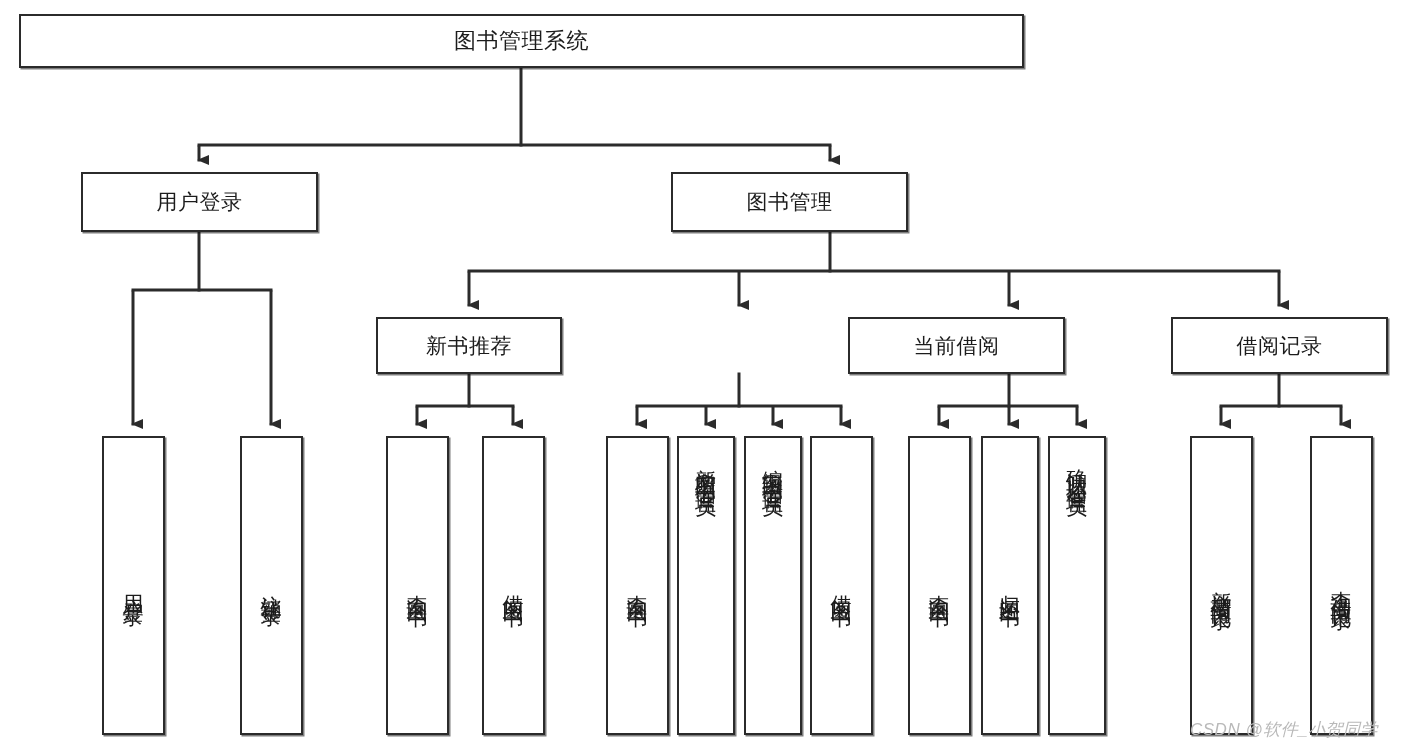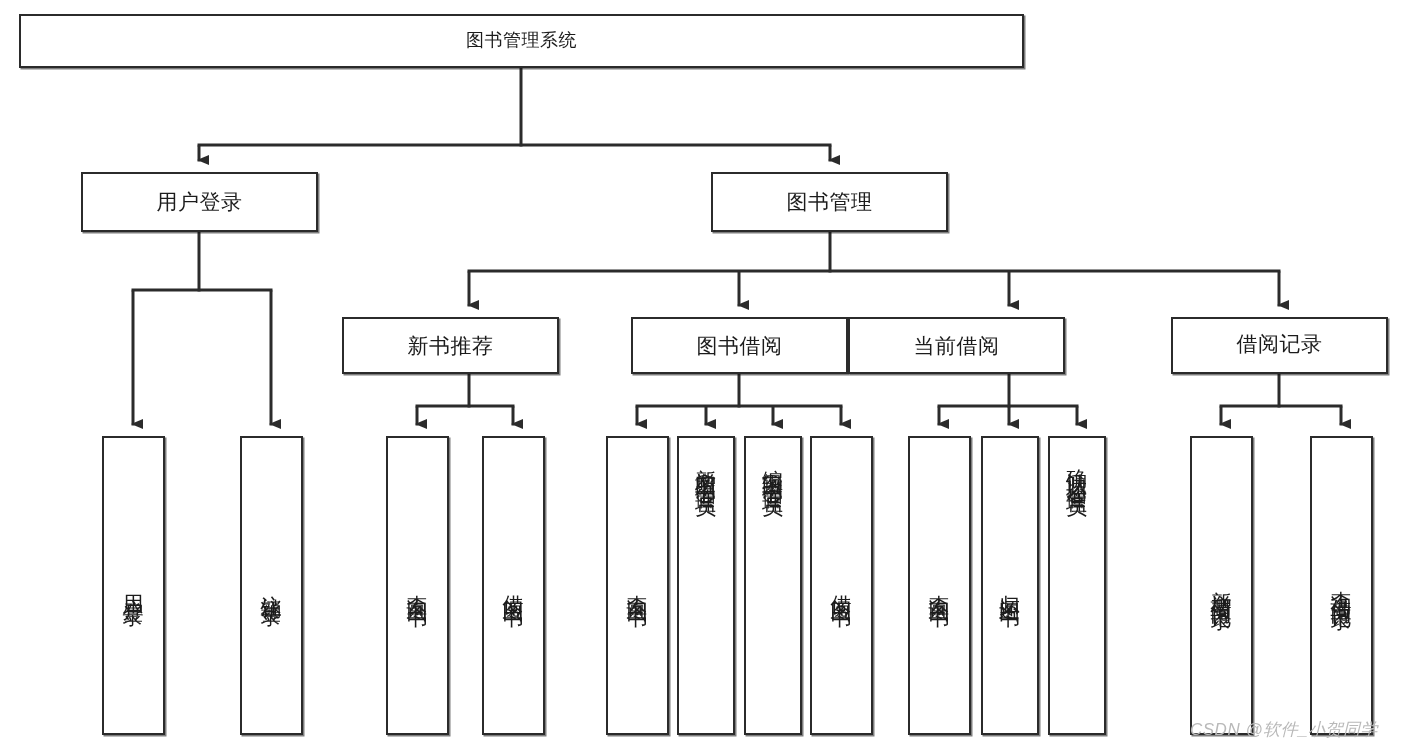--- a/index.html
+++ b/index.html
@@ -35,21 +35,21 @@
     justify-content: center;
     color: #1a1a1a;
   }
   .node-label {
     font-size: 21px;
     line-height: 1.1;
     letter-spacing: 0.5px;
     white-space: nowrap;
     color: #1c1c1c;
   }
-  .node-root .node-label { font-size: 18px; text-align: right; }
+  .node-root .node-label { font-size: 22px; text-align: right; }
   .node-leaf {
     align-items: flex-start;
     justify-content: center;
     padding-top: 14px;
   }
   .node-leaf .node-label {
     writing-mode: vertical-rl;
     text-orientation: upright;
     font-size: 21px;
     letter-spacing: 4px;
@@ -127,34 +127,31 @@
     </g>
   </svg>
 
   <div class="node-box node-root" style="left:19px; top:14px; width:1005px; height:54px;">
     <span class="node-label">图书管理系统</span>
   </div>
 
   <div class="node-box" style="left:81px; top:172px; width:237px; height:60px;">
     <span class="node-label">用户登录</span>
   </div>
-  <div class="node-box" style="left:711px; top:172px; width:237px; height:60px;">
+  <div class="node-box" style="left:671px; top:172px; width:237px; height:60px;">
     <span class="node-label">图书管理</span>
   </div>
 
-  <div class="node-box" style="left:342px; top:317px; width:217px; height:57px;">
+  <div class="node-box" style="left:376px; top:317px; width:186px; height:57px;">
     <span class="node-label">新书推荐</span>
-  </div>
-  <div class="node-box" style="left:631px; top:317px; width:217px; height:57px;">
-    <span class="node-label">图书借阅</span>
   </div>
   <div class="node-box" style="left:848px; top:317px; width:217px; height:57px;">
     <span class="node-label">当前借阅</span>
   </div>
-  <div class="node-box" style="left:1171px; top:317px; width:217px; height:57px;font-family:Liberation Mono, monospace;">
+  <div class="node-box" style="left:1171px; top:317px; width:217px; height:57px;">
     <span class="node-label">借阅记录</span>
   </div>
 
   <div class="node-box node-leaf leaf-center" style="left:102px; top:436px; width:63px; height:299px;">
     <span class="node-label">用户登录</span>
   </div>
   <div class="node-box node-leaf leaf-center" style="left:240px; top:436px; width:63px; height:299px;">
     <span class="node-label">注销登录</span>
   </div>
 

